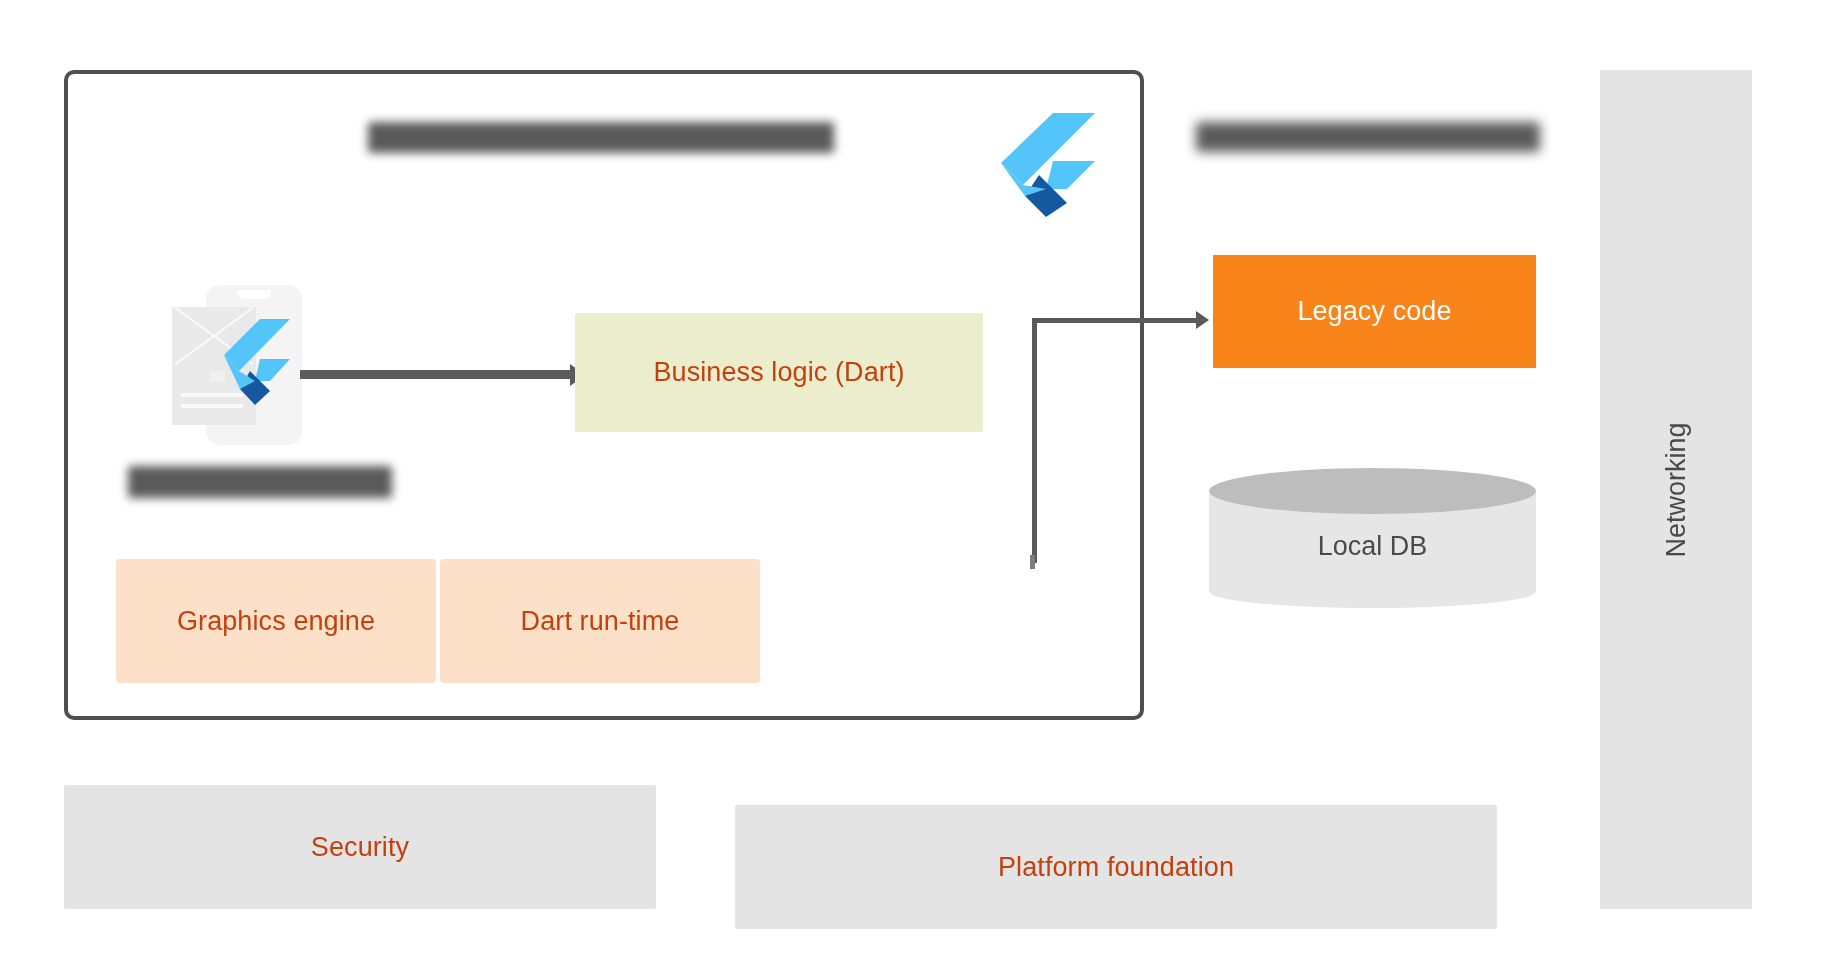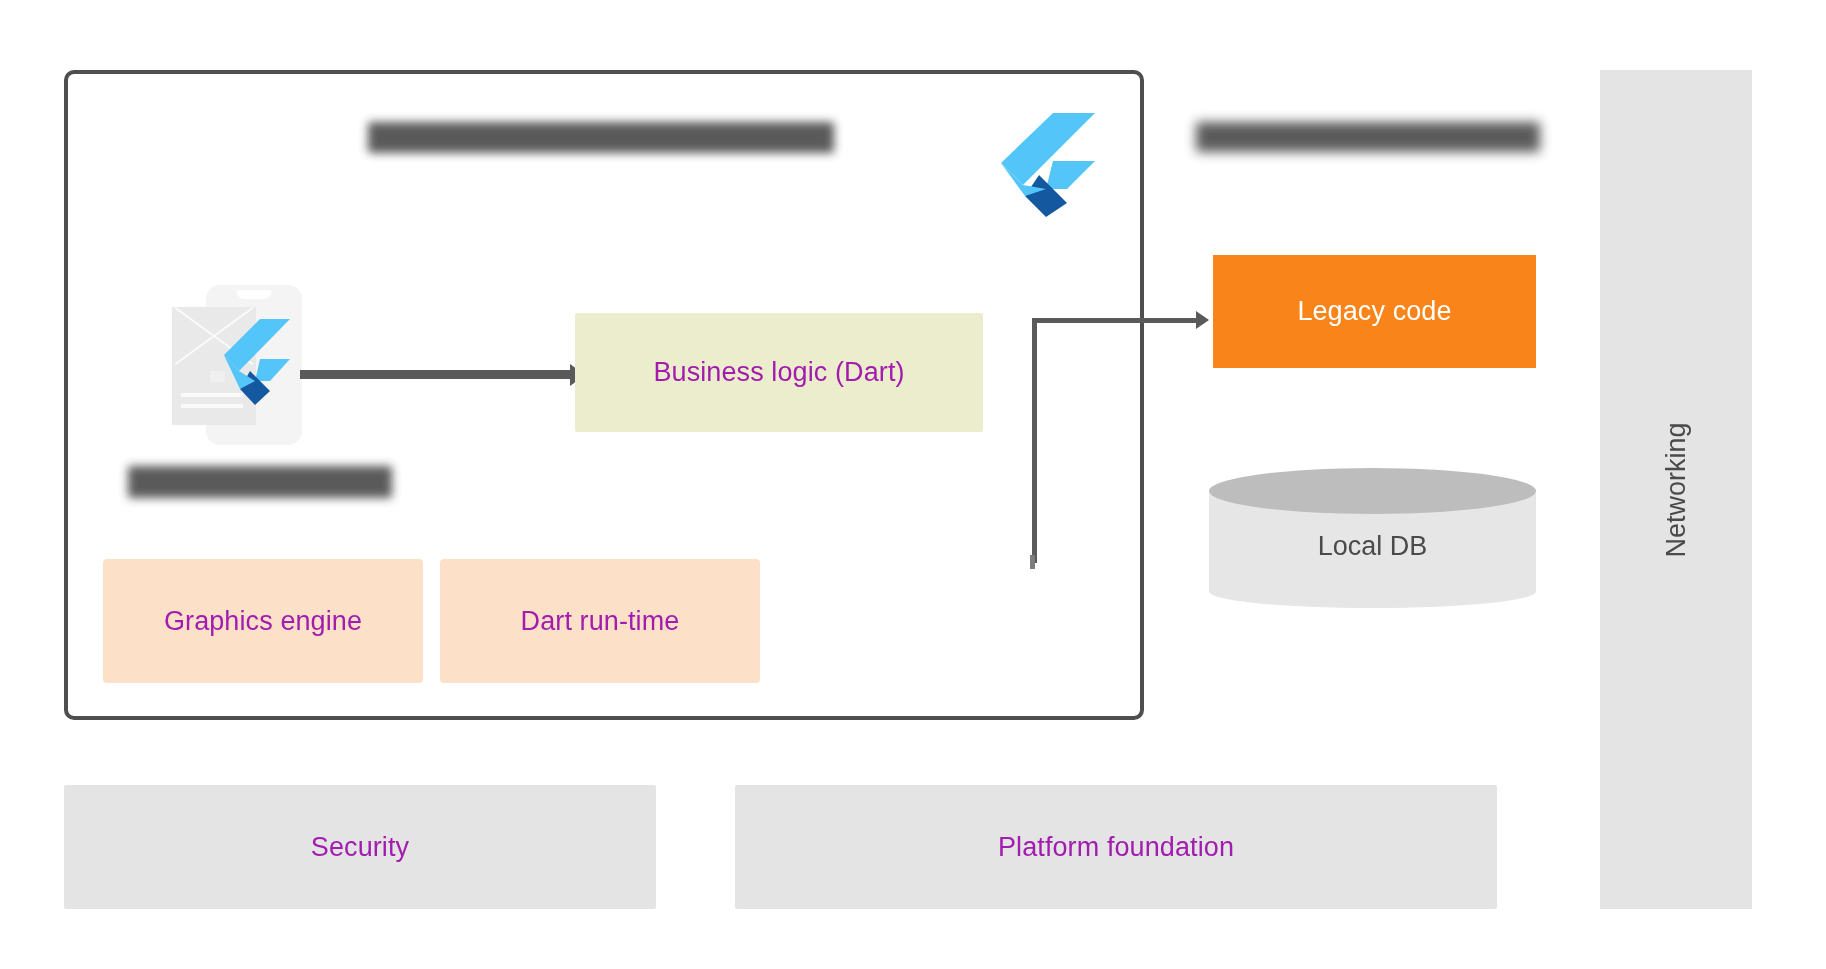--- a/index.html
+++ b/index.html
@@ -38,21 +38,21 @@
   }
 
   
   .box {
     position: absolute;
     box-sizing: border-box;
     display: flex;
     align-items: center;
     justify-content: center;
     text-align: center;
-    color: #a21caf;
+    color: #c2410c;
     font-size: 27px;
     font-family: "Liberation Sans", sans-serif;
     letter-spacing: .1px;
   }
 
   .box-biz {
     background: #ecedcd;
     border-radius: 2px;
   }
   .box-peach {
@@ -236,21 +236,21 @@
     </div>
   </div>
 
   <div class="thick-arrow" style="left:300px; top:370px; width:272px;"></div>
   <div class="thick-arrow-head" style="left:570px; top:364px;"></div>
 
   <div class="box box-biz" style="left:575px; top:313px; width:408px; height:119px;">
     <span>Business logic (Dart)</span>
   </div>
 
-  <div class="box box-peach" style="left:103px; top:559px; width:320px; height:124px;">
+  <div class="box box-peach" style="left:116px; top:559px; width:320px; height:124px;">
     <span>Graphics engine</span>
   </div>
 
   <div class="box box-peach" style="left:440px; top:559px; width:320px; height:124px;">
     <span>Dart run-time</span>
   </div>
 
 
   <div class="conn conn-v" style="left:1032px; top:318px; height:245px;"></div>
   <div class="conn conn-h" style="left:1032px; top:318px; width:169px;"></div>
@@ -264,21 +264,21 @@
   <div class="db" style="left:1209px; top:468px; width:327px; height:140px;">
     <div class="db-body"></div>
     <div class="db-top"></div>
     <div class="db-label">Local DB</div>
   </div>
 
   <div class="box box-gray" style="left:64px; top:785px; width:592px; height:124px;">
     <span>Security</span>
   </div>
 
-  <div class="box box-gray" style="left:735px; top:785px; width:762px; height:124px;">
+  <div class="box box-gray" style="left:735px; top:805px; width:762px; height:124px;">
     <span>Platform foundation</span>
   </div>
 
   <div class="box-vert" style="left:1600px; top:70px; width:152px; height:839px;">
     <span class="vlabel">Networking</span>
   </div>
 
 </div>
 
 </body></html>

